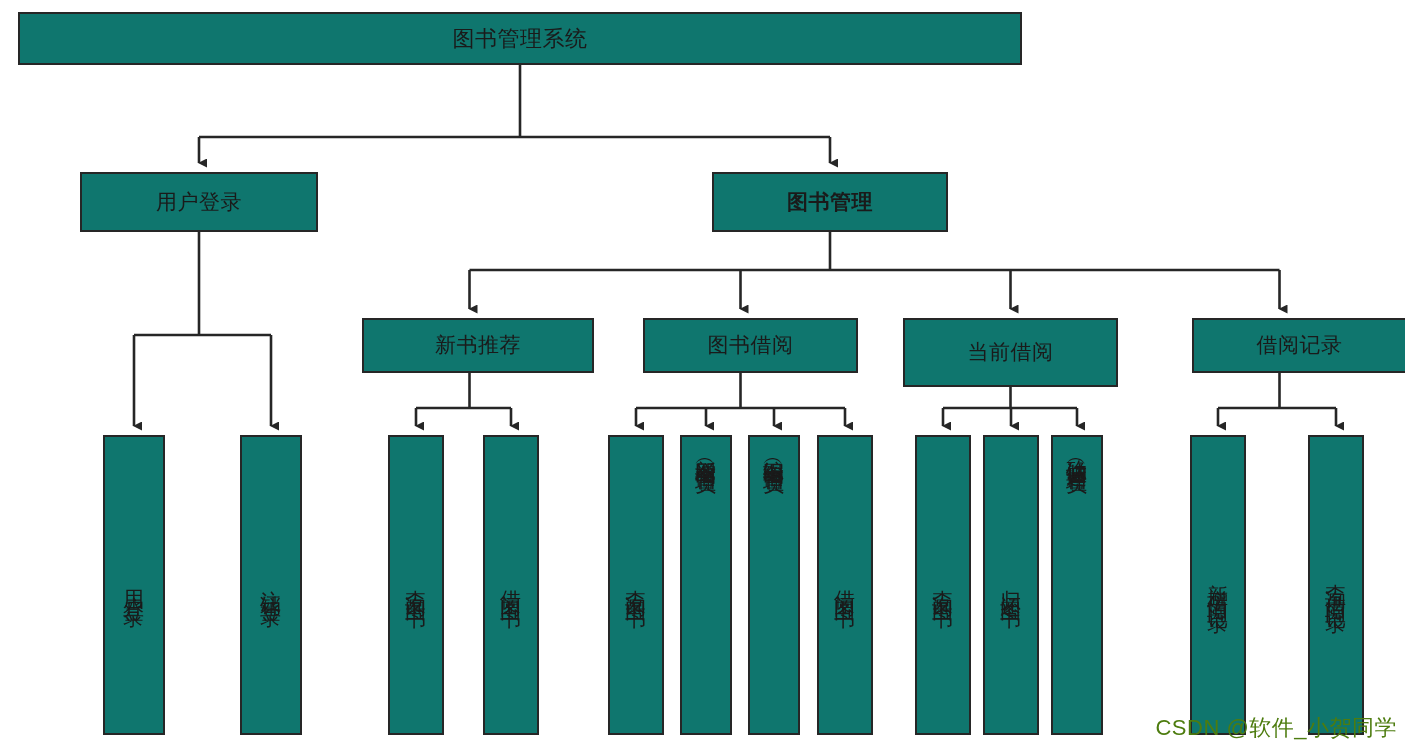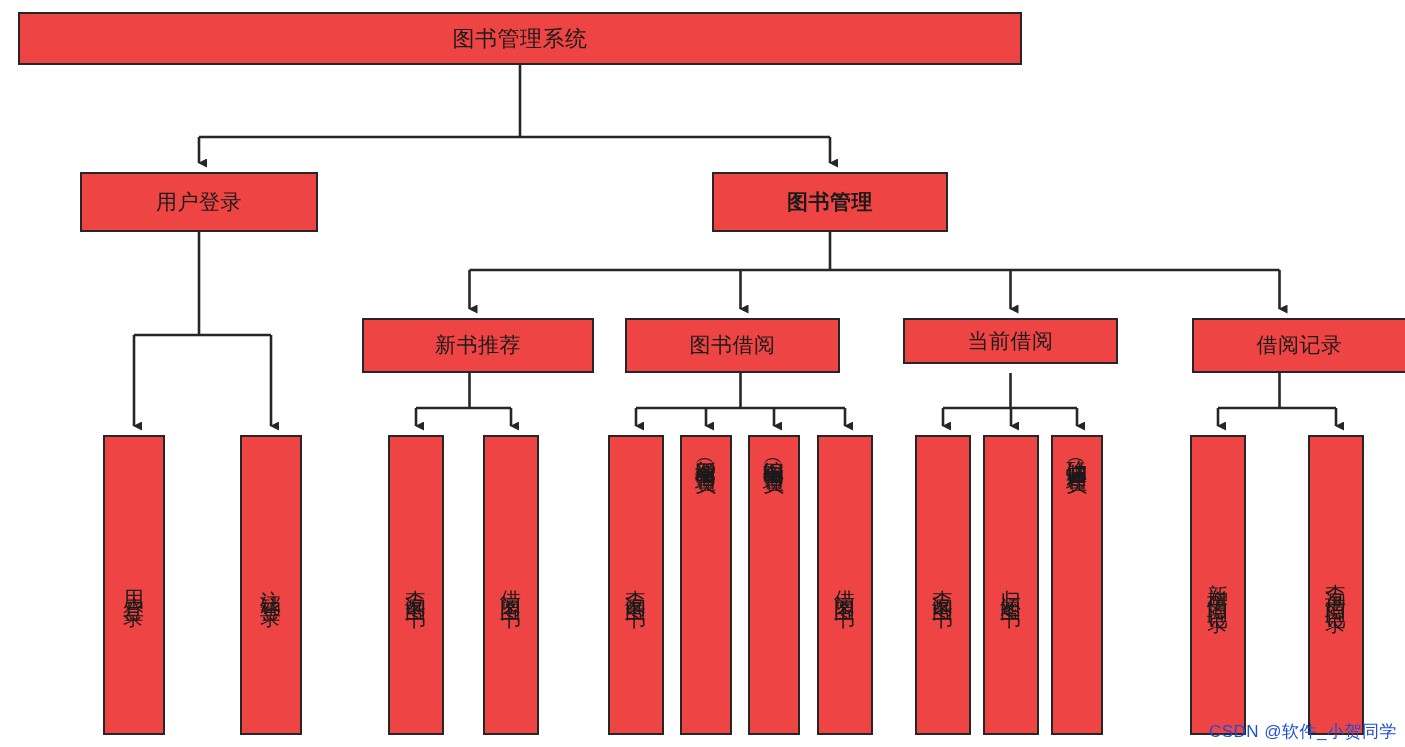--- a/index.html
+++ b/index.html
@@ -25,21 +25,21 @@
     top: 0;
     width: 1405px;
     height: 747px;
     pointer-events: none;
   }
   
   .node {
     position: absolute;
     box-sizing: border-box;
     border: 2px solid #262626;
-    background: #ef4444;
+    background: #0f766e;
     color: #1a1a1a;
     display: flex;
     align-items: center;
     justify-content: center;
     overflow: hidden;
   }
   .node-label {
     font-size: 21px;
     line-height: 1.25;
     letter-spacing: 0.5px;
@@ -70,22 +70,22 @@
   }
   .node.leaf.tall {
     align-items: flex-start;
     padding-top: 6px;
   }
   
   #watermark {
     position: absolute;
     right: 8px;
     bottom: 4px;
-    font-size: 17px;
-    color: #1d4ed8;
+    font-size: 22px;
+    color: #4d7c0f;
     white-space: nowrap;
     letter-spacing: 0.5px;
     user-select: none;
     text-align: center;
   }
 </style>
 </head>
 <body>
 
 <div id="canvas">
@@ -139,24 +139,24 @@
       </div>
       <div class="node" id="node-login" style="left: 80px; top: 172px; width: 238px; height: 60px;">
         <span class="node-label">用户登录</span>
       </div>
       <div class="node" id="node-bookmgmt" style="left: 712px; top: 172px; width: 236px; height: 60px; font-weight: bold;">
         <span class="node-label">图书管理</span>
       </div>
       <div class="node" id="node-newbook" style="left: 362px; top: 318px; width: 232px; height: 55px;">
         <span class="node-label">新书推荐</span>
       </div>
-      <div class="node" id="node-borrow" style="left: 625px; top: 318px; width: 215px; height: 55px;">
+      <div class="node" id="node-borrow" style="left: 643px; top: 318px; width: 215px; height: 55px;">
         <span class="node-label">图书借阅</span>
       </div>
-      <div class="node" id="node-current" style="left: 903px; top: 318px; width: 215px; height: 46px; text-align: center;">
+      <div class="node" id="node-current" style="left: 903px; top: 318px; width: 215px; height: 69px; text-align: center;">
         <span class="node-label">当前借阅</span>
       </div>
       <div class="node" id="node-records" style="left: 1172px; top: 318px; width: 215px; height: 55px; margin-left: 20px;">
         <span class="node-label">借阅记录</span>
       </div>
       <div class="node leaf" id="node-leaf-user-login" style="left: 103px; top: 435px; width: 62px; height: 300px;">
         <span class="node-label">用户登录</span>
       </div>
       <div class="node leaf" id="node-leaf-user-logout" style="left: 240px; top: 435px; width: 62px; height: 300px;">
         <span class="node-label">注销登录</span>

